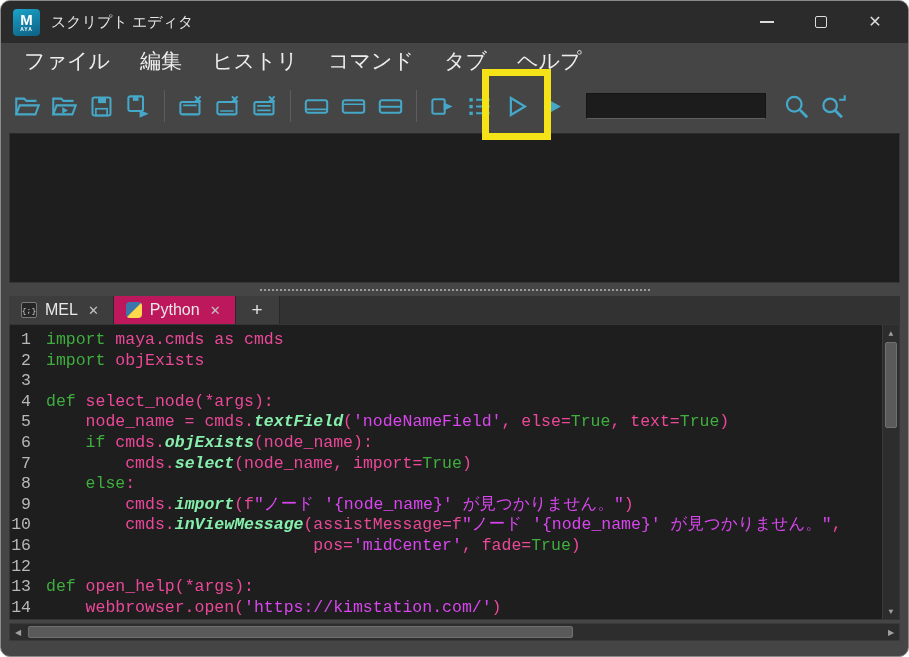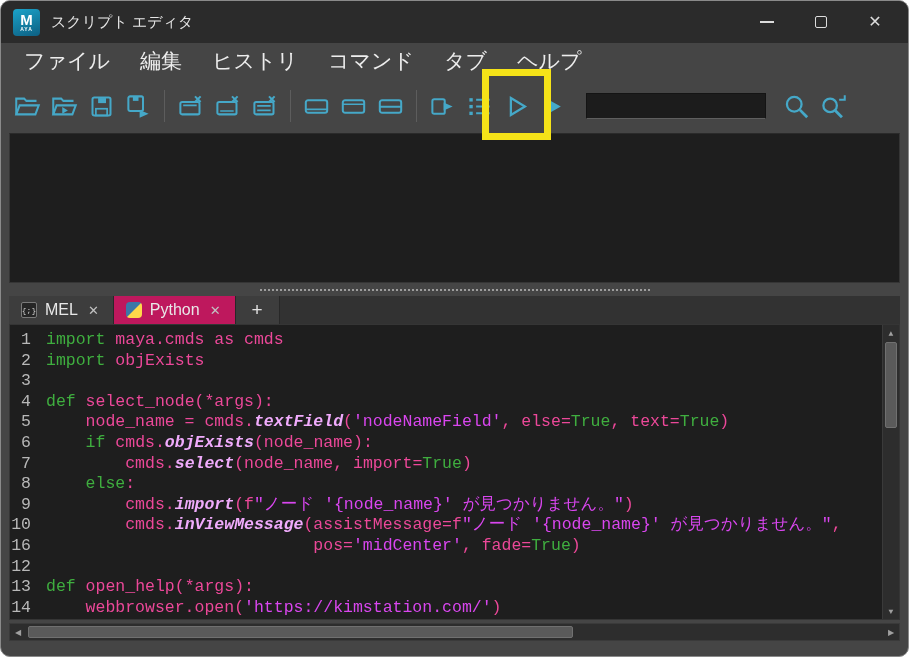--- a/index.html
+++ b/index.html
@@ -128,21 +128,21 @@
     overflow: hidden;
     font-family: "Liberation Mono", monospace;
     font-size: 16.5px;
   }
   .code-lines { padding-top: 5px; }
   .code-line { display: flex; line-height: 20.6px; }
   .line-num { width: 36px; text-align: right; padding-right: 15px; color: #b8b8b8; flex: none; }
   .line-code { white-space: pre; }
   .tok-d { color: #ec4899; }
   .tok-k { color: #3fae3f; font-weight: normal; }
-  .tok-f { color: #f0abfc; font-weight: bold; font-style: italic; }
+  .tok-f { color: #86efac; font-weight: bold; font-style: italic; }
   .tok-s { color: #d946ef; }
   
   .vscroll {
     position: absolute; top: 0; right: 0; bottom: 0; width: 17px;
     background: #2d2d2d; border-left: 1px solid #3a3a3a;
   }
   .scroll-arrow {
     height: 16px; width: 100%;
     display: flex; align-items: center; justify-content: center;
     color: #a0a0a0; font-size: 8px;

